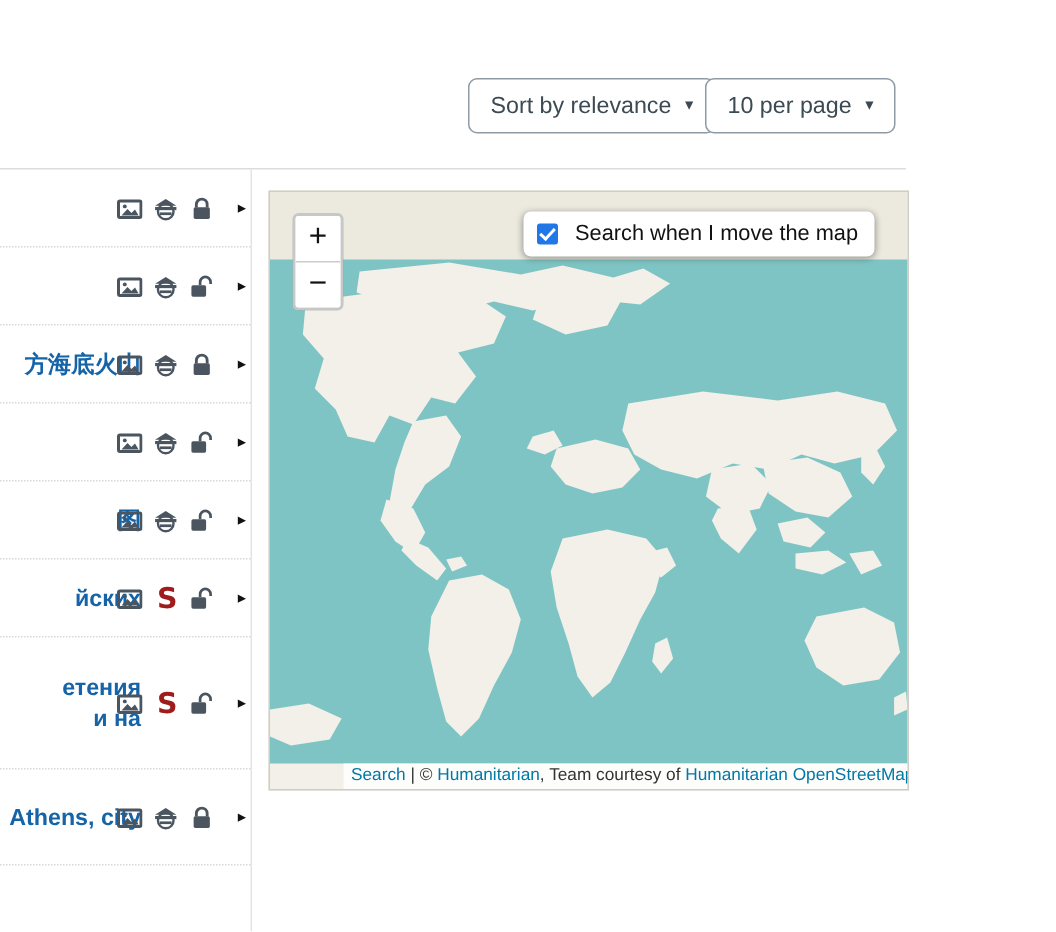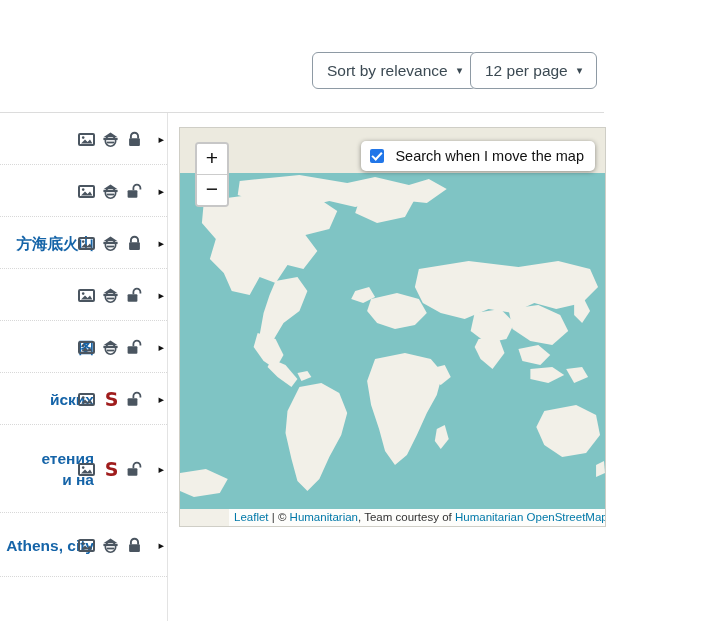--- a/index.html
+++ b/index.html
@@ -56,21 +56,21 @@
     border:2px solid rgba(0,0,0,.22);border-radius:4px;
     background:#fff;overflow:hidden;z-index:6;
   }
   .zbtn{
     display:block;width:30px;height:30px;line-height:28px;text-align:center;
     font-size:21px;color:#111;background:#fff;cursor:pointer;
     font-family:"Liberation Sans",sans-serif;
   }
   .zbtn.minus{border-top:1px solid #ccc;}
   .searchmove{
-    position:absolute;right:10px;top:13px;z-index:7;
+    position:absolute;right:22px;top:13px;z-index:7;
     background:#fff;border-radius:5px;padding:7px 11px 7px 9px;
     box-shadow:0 1px 5px rgba(0,0,0,.42);
     display:flex;align-items:center;gap:11px;white-space:nowrap;cursor:pointer;
   }
   .cbx{
     width:14px;height:14px;border-radius:2px;background:#2176e8;
     position:relative;flex:0 0 auto;
   }
   .cbx::after{
     content:"";position:absolute;left:4px;top:1px;width:4px;height:8px;
@@ -86,21 +86,21 @@
   .attrib a{color:#0078a8;text-decoration:none;cursor:pointer;}
 </style>
 </head>
 <body>
 
 <div class="toolbar">
   <div class="dd" id="sort-dd">
     <span>Sort by relevance</span><span class="caret">▾</span>
   </div>
   <div class="dd" id="perpage-dd">
-    <span>12 per page</span><span class="caret">▾</span>
+    <span>10 per page</span><span class="caret">▾</span>
   </div>
 </div>
 
 <div class="hrule"></div>
 <div class="vdivider"></div>
 
 <div class="list" id="result-list">
     <div class="row" style="height:52px">
       <div class="row-inner">
         <span class="rtitle" style="top:15.5px"></span>
@@ -375,15 +375,15 @@
     <span class="zbtn plus">+</span>
     <span class="zbtn minus">−</span>
   </div>
 
   <div class="searchmove">
     <span class="cbx"></span>
     <span class="smlabel">Search when I move the map</span>
   </div>
 
   <div class="attrib">
-    <a>Leaflet</a><span> | </span><span>© </span><a>Humanitarian</a><span>, Team courtesy of </span><a>Humanitarian OpenStreetMap Team</a>
+    <a>Search</a><span> | </span><span>© </span><a>Humanitarian</a><span>, Team courtesy of </span><a>Humanitarian OpenStreetMap Team</a>
   </div>
 </div>
 
 </body></html>

